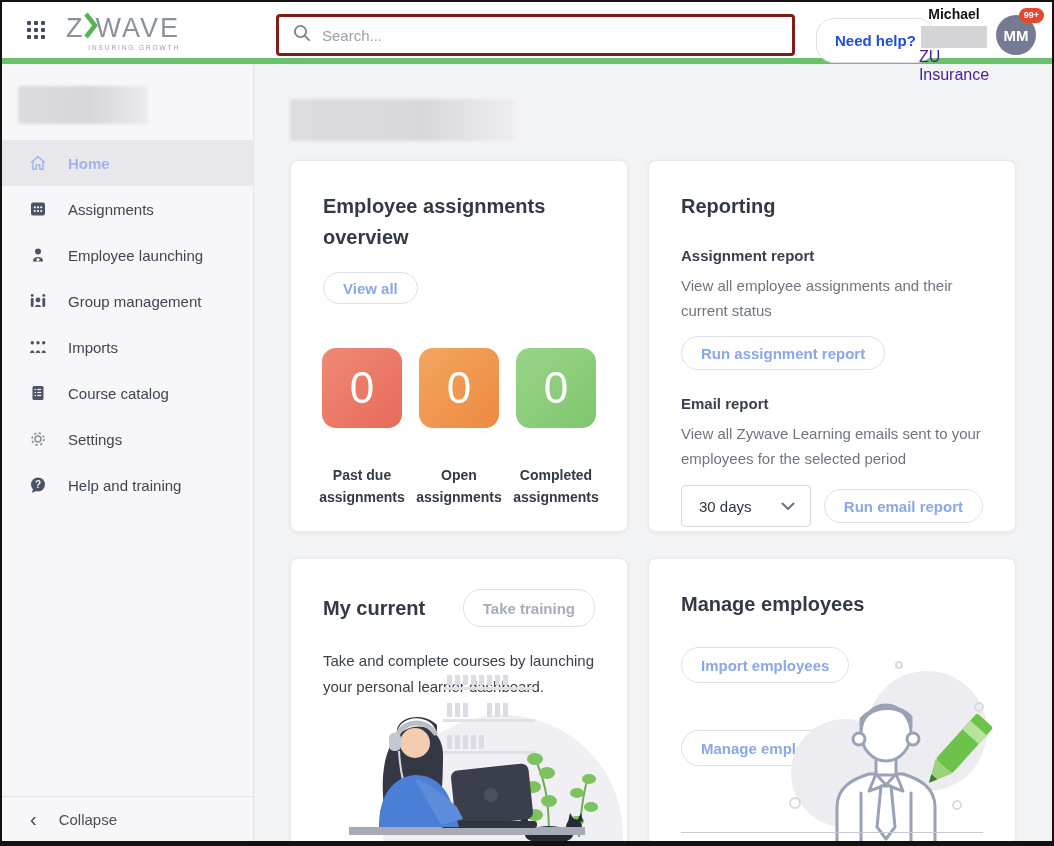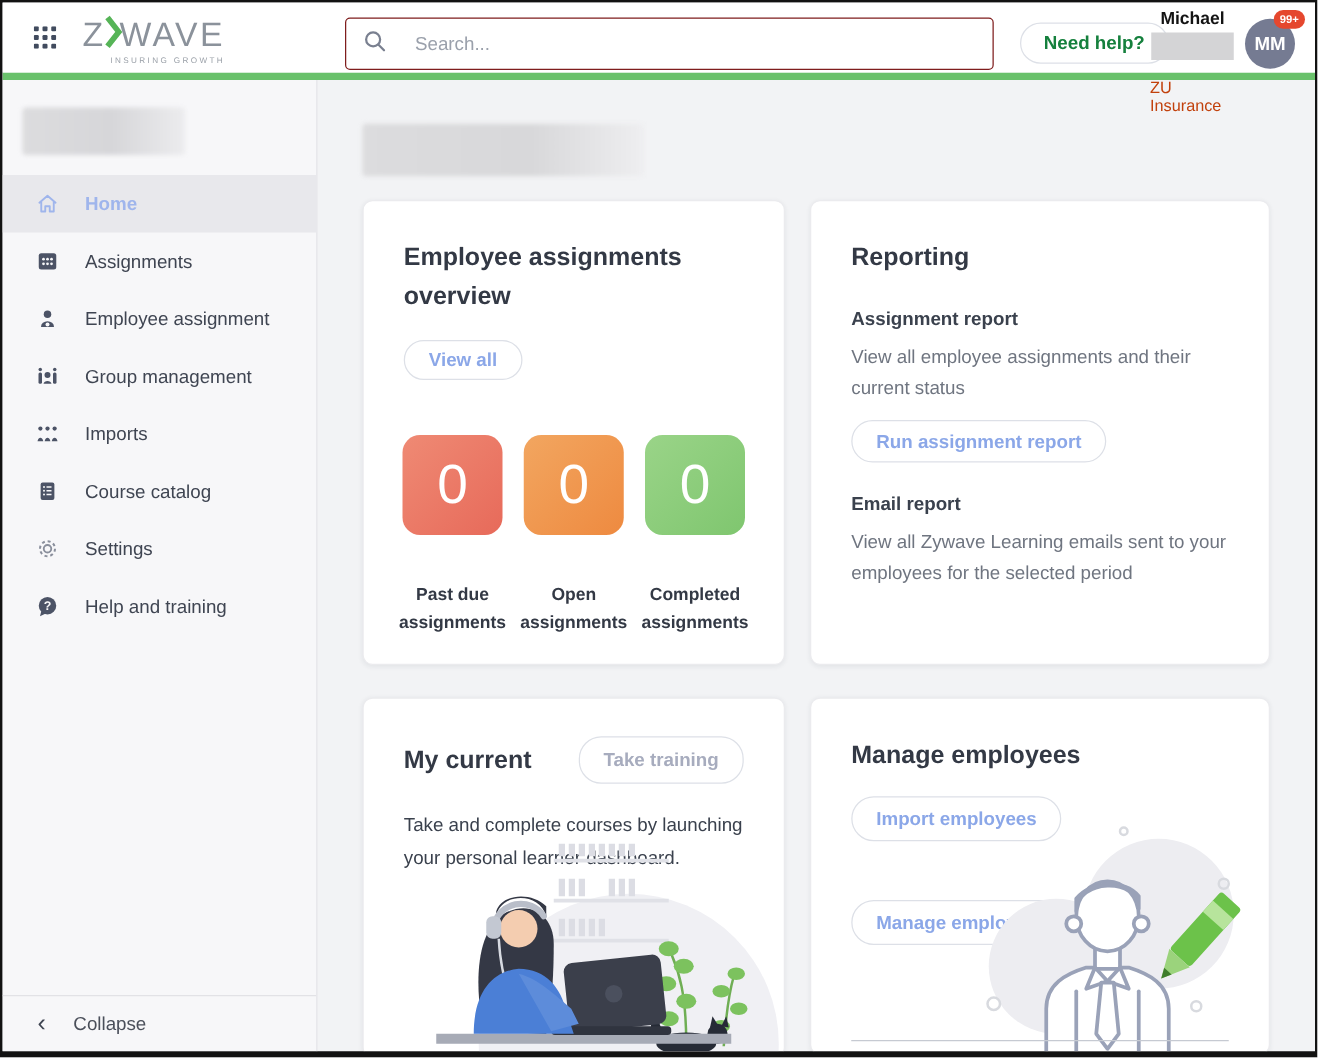--- a/index.html
+++ b/index.html
@@ -9,29 +9,29 @@
 
   
   .topbar { position:relative; height:56px; background:#ffffff; flex:0 0 auto; }
   .greenbar { height:6px; background:#69c16b; flex:0 0 auto; }
   .waffle { position:absolute; left:25px; top:19px; width:18px; height:18px; cursor:pointer; }
   .logo { position:absolute; left:64px; top:10px; display:flex; flex-direction:column; align-items:flex-end; }
   .logo-row { display:flex; align-items:center; }
   .logo-z, .logo-rest { font-size:27px; letter-spacing:2px; color:#8b929b; font-weight:400; line-height:26px; }
   .logo-chev { margin:0 -2px 0 -1px; }
   .logo-tagline { font-size:6.5px; letter-spacing:1.9px; color:#9aa0a8; margin-top:1px; }
-  .searchbox { position:absolute; left:274px; top:12px; width:519px; height:42px; background:#fff; border:1px solid #7f1d1d; border-radius:4px; display:flex; align-items:center; padding:0 14px; gap:23px; }
+  .searchbox { position:absolute; left:274px; top:12px; width:519px; height:42px; background:#fff; border:3px solid #7f1d1d; border-radius:4px; display:flex; align-items:center; padding:0 14px; gap:11px; }
   .searchbox input { border:none; outline:none; flex:1; font-size:15px; color:#3a414d; font-family:"Liberation Sans",sans-serif; background:transparent; }
   .searchbox input::placeholder { color:#9aa0ab; }
   .pill-btn { display:inline-flex; align-items:center; justify-content:center; background:#fff; border:1px solid #dde0e7; border-radius:18px; font-size:15px; font-weight:bold; color:#8ba7e8; padding:8px 19px; cursor:pointer; white-space:nowrap; }
-  .needhelp { position:absolute; left:814px; top:16px; height:33px; padding:0 18px; color:#15803d; }
+  .needhelp { position:absolute; left:814px; top:16px; height:45px; padding:0 18px; color:#1d4ed8; }
   .userblock { position:absolute; left:918px; top:3px; width:68px; display:flex; flex-direction:column; align-items:center; }
   .username { font-size:14px; font-weight:bold; color:#141414; line-height:18px; }
   .user-redact { width:66px; height:22px; background:#d4d4d6; margin-top:3px; }
-  .orgname { font-size:13px; color:#c2410c; margin-top:14px; }
+  .orgname { font-size:16px; color:#4c1d95; margin-top:0; }
   .avatar-wrap { position:absolute; left:994px; top:13px; width:40px; height:40px; }
   .avatar { width:40px; height:40px; border-radius:50%; background:#757b92; color:#fff; font-size:15px; font-weight:bold; display:flex; align-items:center; justify-content:center; cursor:pointer; }
   .badge { position:absolute; right:-8px; top:-7px; background:#e5472e; color:#fff; font-size:9px; font-weight:bold; border-radius:9px; padding:3px 5px; line-height:1; }
 
   
   .content-row { flex:1; display:flex; min-height:0; }
   .sidebar { width:252px; flex:0 0 auto; background:#f7f7f9; border-right:1px solid #e4e4e8; position:relative; padding-top:22px; }
   .side-redact { width:130px; height:38px; margin-left:16px; background:linear-gradient(90deg,#dcdcde,#d6d6d9 55%,#ececee); border-radius:3px; filter:blur(1.5px); }
   .nav { margin-top:16px; }
   .nav-item { height:46px; display:flex; align-items:center; padding-left:26px; gap:20px; font-size:15px; color:#3f4552; cursor:pointer; }
@@ -70,21 +70,21 @@
 
   
   .card-training { height:288px; padding:30px 32px; }
   .training-head { display:flex; align-items:center; justify-content:space-between; }
   .btn-muted { color:#a7acbe; height:38px; }
   .training-desc { margin-top:21px; font-size:15px; color:#3a414d; line-height:26px; }
   .illus-learner { position:absolute; left:0; bottom:-2px; width:338px; height:172px; pointer-events:none; }
 
   
   .card-manage { height:286px; padding:30px 32px; }
-  .card-manage .btn-import { margin-top:17px; height:36px; }
+  .card-manage .btn-import { margin-top:27px; height:36px; }
   .card-manage .btn-manage { margin-top:47px; height:36px; }
   .illus-manage { position:absolute; right:18px; top:96px; width:216px; height:200px; pointer-events:none; }
   .manage-divider { position:absolute; left:32px; right:32px; top:273px; height:1px; background:#c6cad2; }
 </style>
 </head>
 <body>
 
 <div class="screen">
 
   <div class="topbar">
@@ -176,21 +176,21 @@
         </div>
 
         <div class="nav-item">
           <span class="nicon">
             <svg viewBox="0 0 20 20" width="20" height="20">
                 <circle cx="10" cy="6.4" r="3" fill="currentColor"></circle>
                 <path d="M4.8 16.5 a5.2 4.6 0 0 1 10.4 0 Z" fill="currentColor"></path>
                 <circle cx="10" cy="14.6" r="1.6" fill="#f7f7f9"></circle>
               </svg>
           </span>
-          <span>Employee assignment</span>
+          <span>Employee launching</span>
         </div>
 
         <div class="nav-item">
           <span class="nicon">
             <svg viewBox="0 0 20 20" width="20" height="20">
                 <g fill="currentColor">
                   <circle cx="4.2" cy="4.5" r="1.4"></circle>
                   <circle cx="15.8" cy="4.5" r="1.4"></circle>
                   <rect x="2.8" y="7" width="2.8" height="9" rx="1.2"></rect>
                   <rect x="14.4" y="7" width="2.8" height="9" rx="1.2"></rect>
@@ -289,20 +289,31 @@
           </div>
         </div>
 
         <div class="card card-reporting">
           <h2>Reporting</h2>
           <div class="rep-heading">Assignment report</div>
           <div class="rep-desc">View all employee assignments and their current status</div>
           <button class="pill-btn">Run assignment report</button>
           <div class="rep-heading">Email report</div>
           <div class="rep-desc">View all Zywave Learning emails sent to your employees for the selected period</div>
+          <div class="email-row">
+            <div class="select">
+              <span class="select-value">30 days</span>
+              <span>
+                <svg width="14" height="9" viewBox="0 0 14 9">
+                    <polyline points="1.5,1.5 7,7 12.5,1.5" fill="none" stroke="#6c7483" stroke-width="2" stroke-linecap="round" stroke-linejoin="round"></polyline>
+                  </svg>
+              </span>
+            </div>
+            <button class="pill-btn">Run email report</button>
+          </div>
         </div>
 
         <div class="card card-training">
           <div class="training-head">
             <h2>My current</h2>
             <button class="pill-btn btn-muted">Take training</button>
           </div>
           <div class="training-desc">Take and complete courses by launching your personal learner dashboard.</div>
           <svg class="illus-learner" viewBox="0 0 338 172">
             <circle cx="212" cy="160" r="120" fill="#f0f0f4"></circle>

